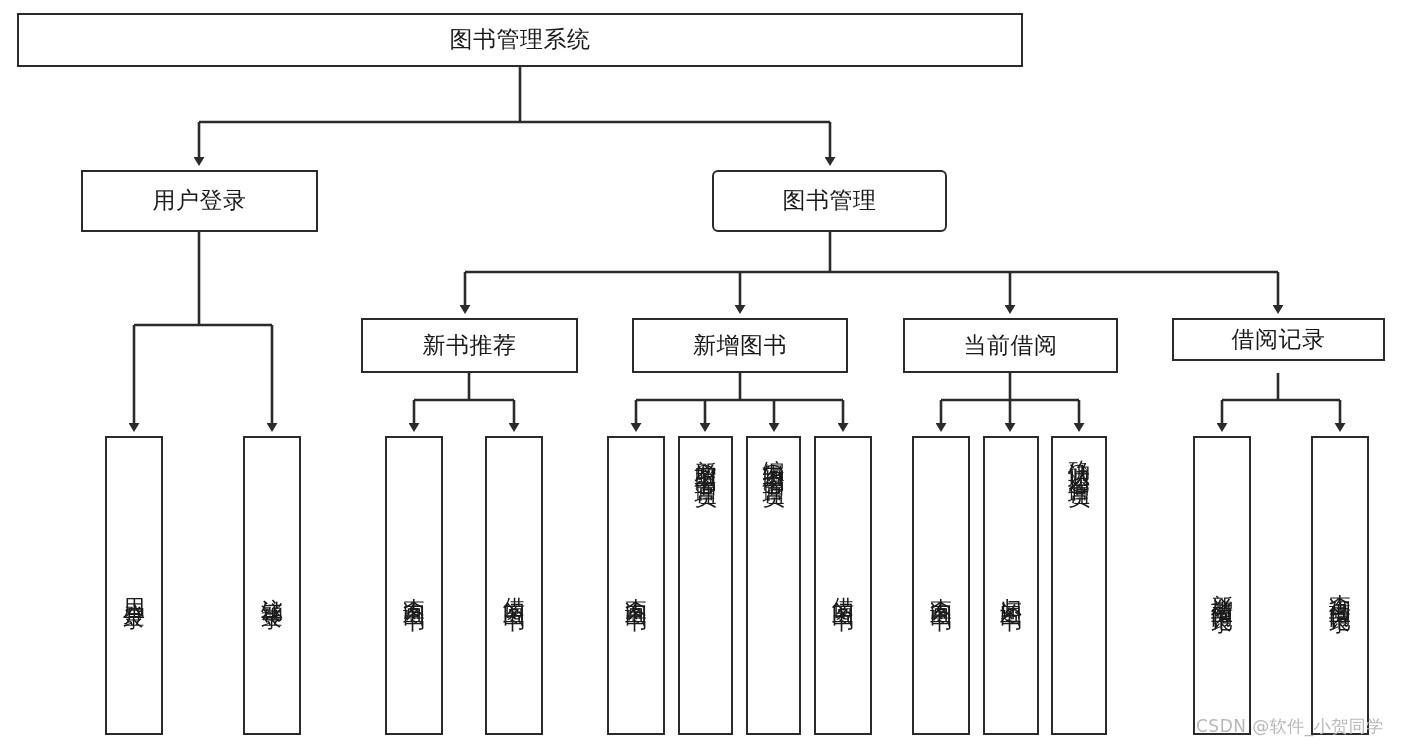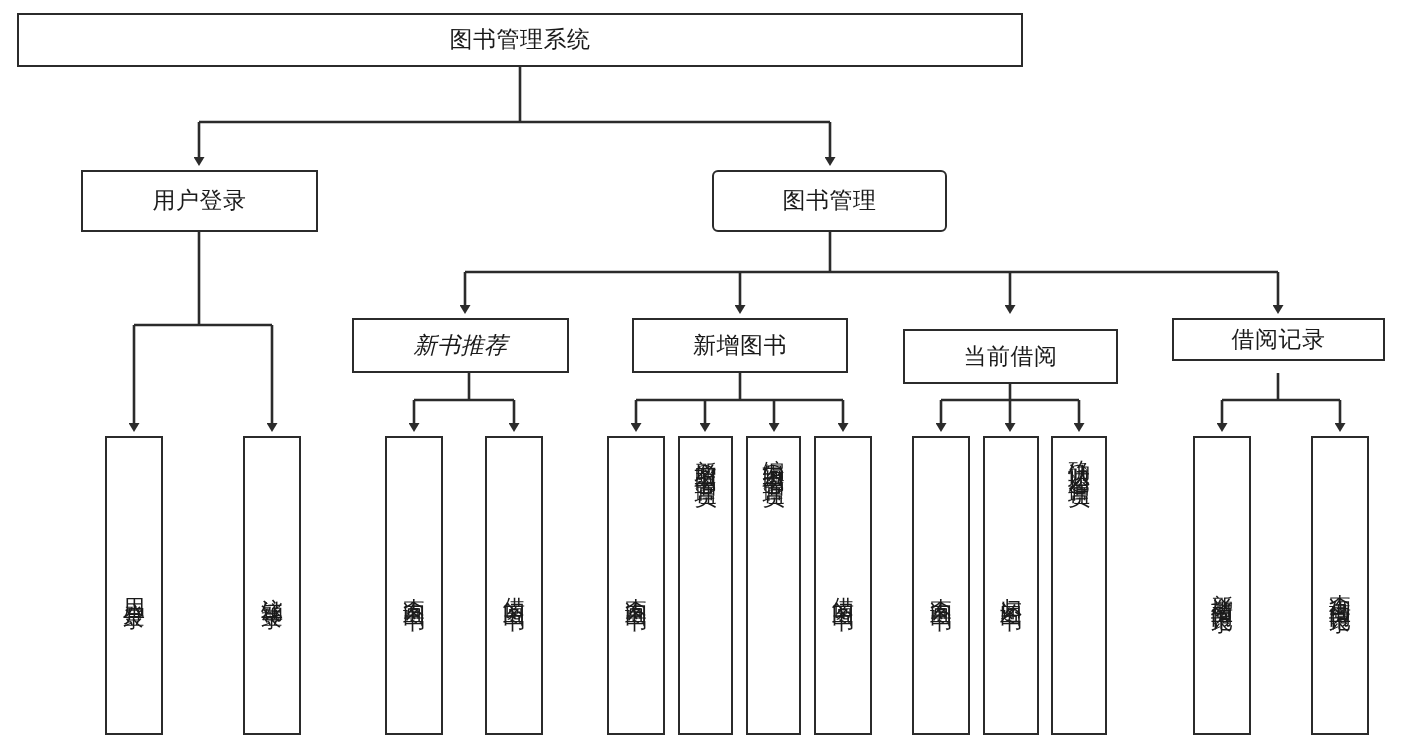--- a/index.html
+++ b/index.html
@@ -136,27 +136,27 @@
     <span class="node-label">图书管理系统</span>
   </div>
 
   <div class="node horiz" style="left:81px; top:170px; width:237px; height:62px;">
     <span class="node-label">用户登录</span>
   </div>
   <div class="node horiz" style="left:712px; top:170px; width:235px; height:62px;border-radius:6px;">
     <span class="node-label">图书管理</span>
   </div>
 
-  <div class="node horiz" style="left:352px; top:318px; width:217px; height:55px;font-style:italic;">
+  <div class="node horiz" style="left:361px; top:318px; width:217px; height:55px;">
     <span class="node-label">新书推荐</span>
   </div>
   <div class="node horiz" style="left:632px; top:318px; width:216px; height:55px;">
     <span class="node-label">新增图书</span>
   </div>
-  <div class="node horiz" style="left:903px; top:318px; width:215px; height:55px;margin-top:11px;">
+  <div class="node horiz" style="left:903px; top:318px; width:215px; height:55px;">
     <span class="node-label">当前借阅</span>
   </div>
   <div class="node horiz" style="left:1172px; top:318px; width:213px; height:43px;">
     <span class="node-label">借阅记录</span>
   </div>
 
   <div class="node vert center" style="left:105px; top:436px; width:58px; height:299px;">
     <span class="node-label">用户登录</span>
   </div>
   <div class="node vert center" style="left:243px; top:436px; width:58px; height:299px;">
@@ -193,14 +193,15 @@
     <span class="node-label">确认归还（管理员）</span>
   </div>
 
   <div class="node vert center" style="left:1193px; top:436px; width:58px; height:299px;">
     <span class="node-label">新增借阅记录</span>
   </div>
   <div class="node vert center" style="left:1311px; top:436px; width:58px; height:299px;">
     <span class="node-label">查询借阅记录</span>
   </div>
 
+  <div class="watermark" style="left:1196px; top:715px;">CSDN @软件_小贺同学</div>
 
 </div>
 
 </body></html>

